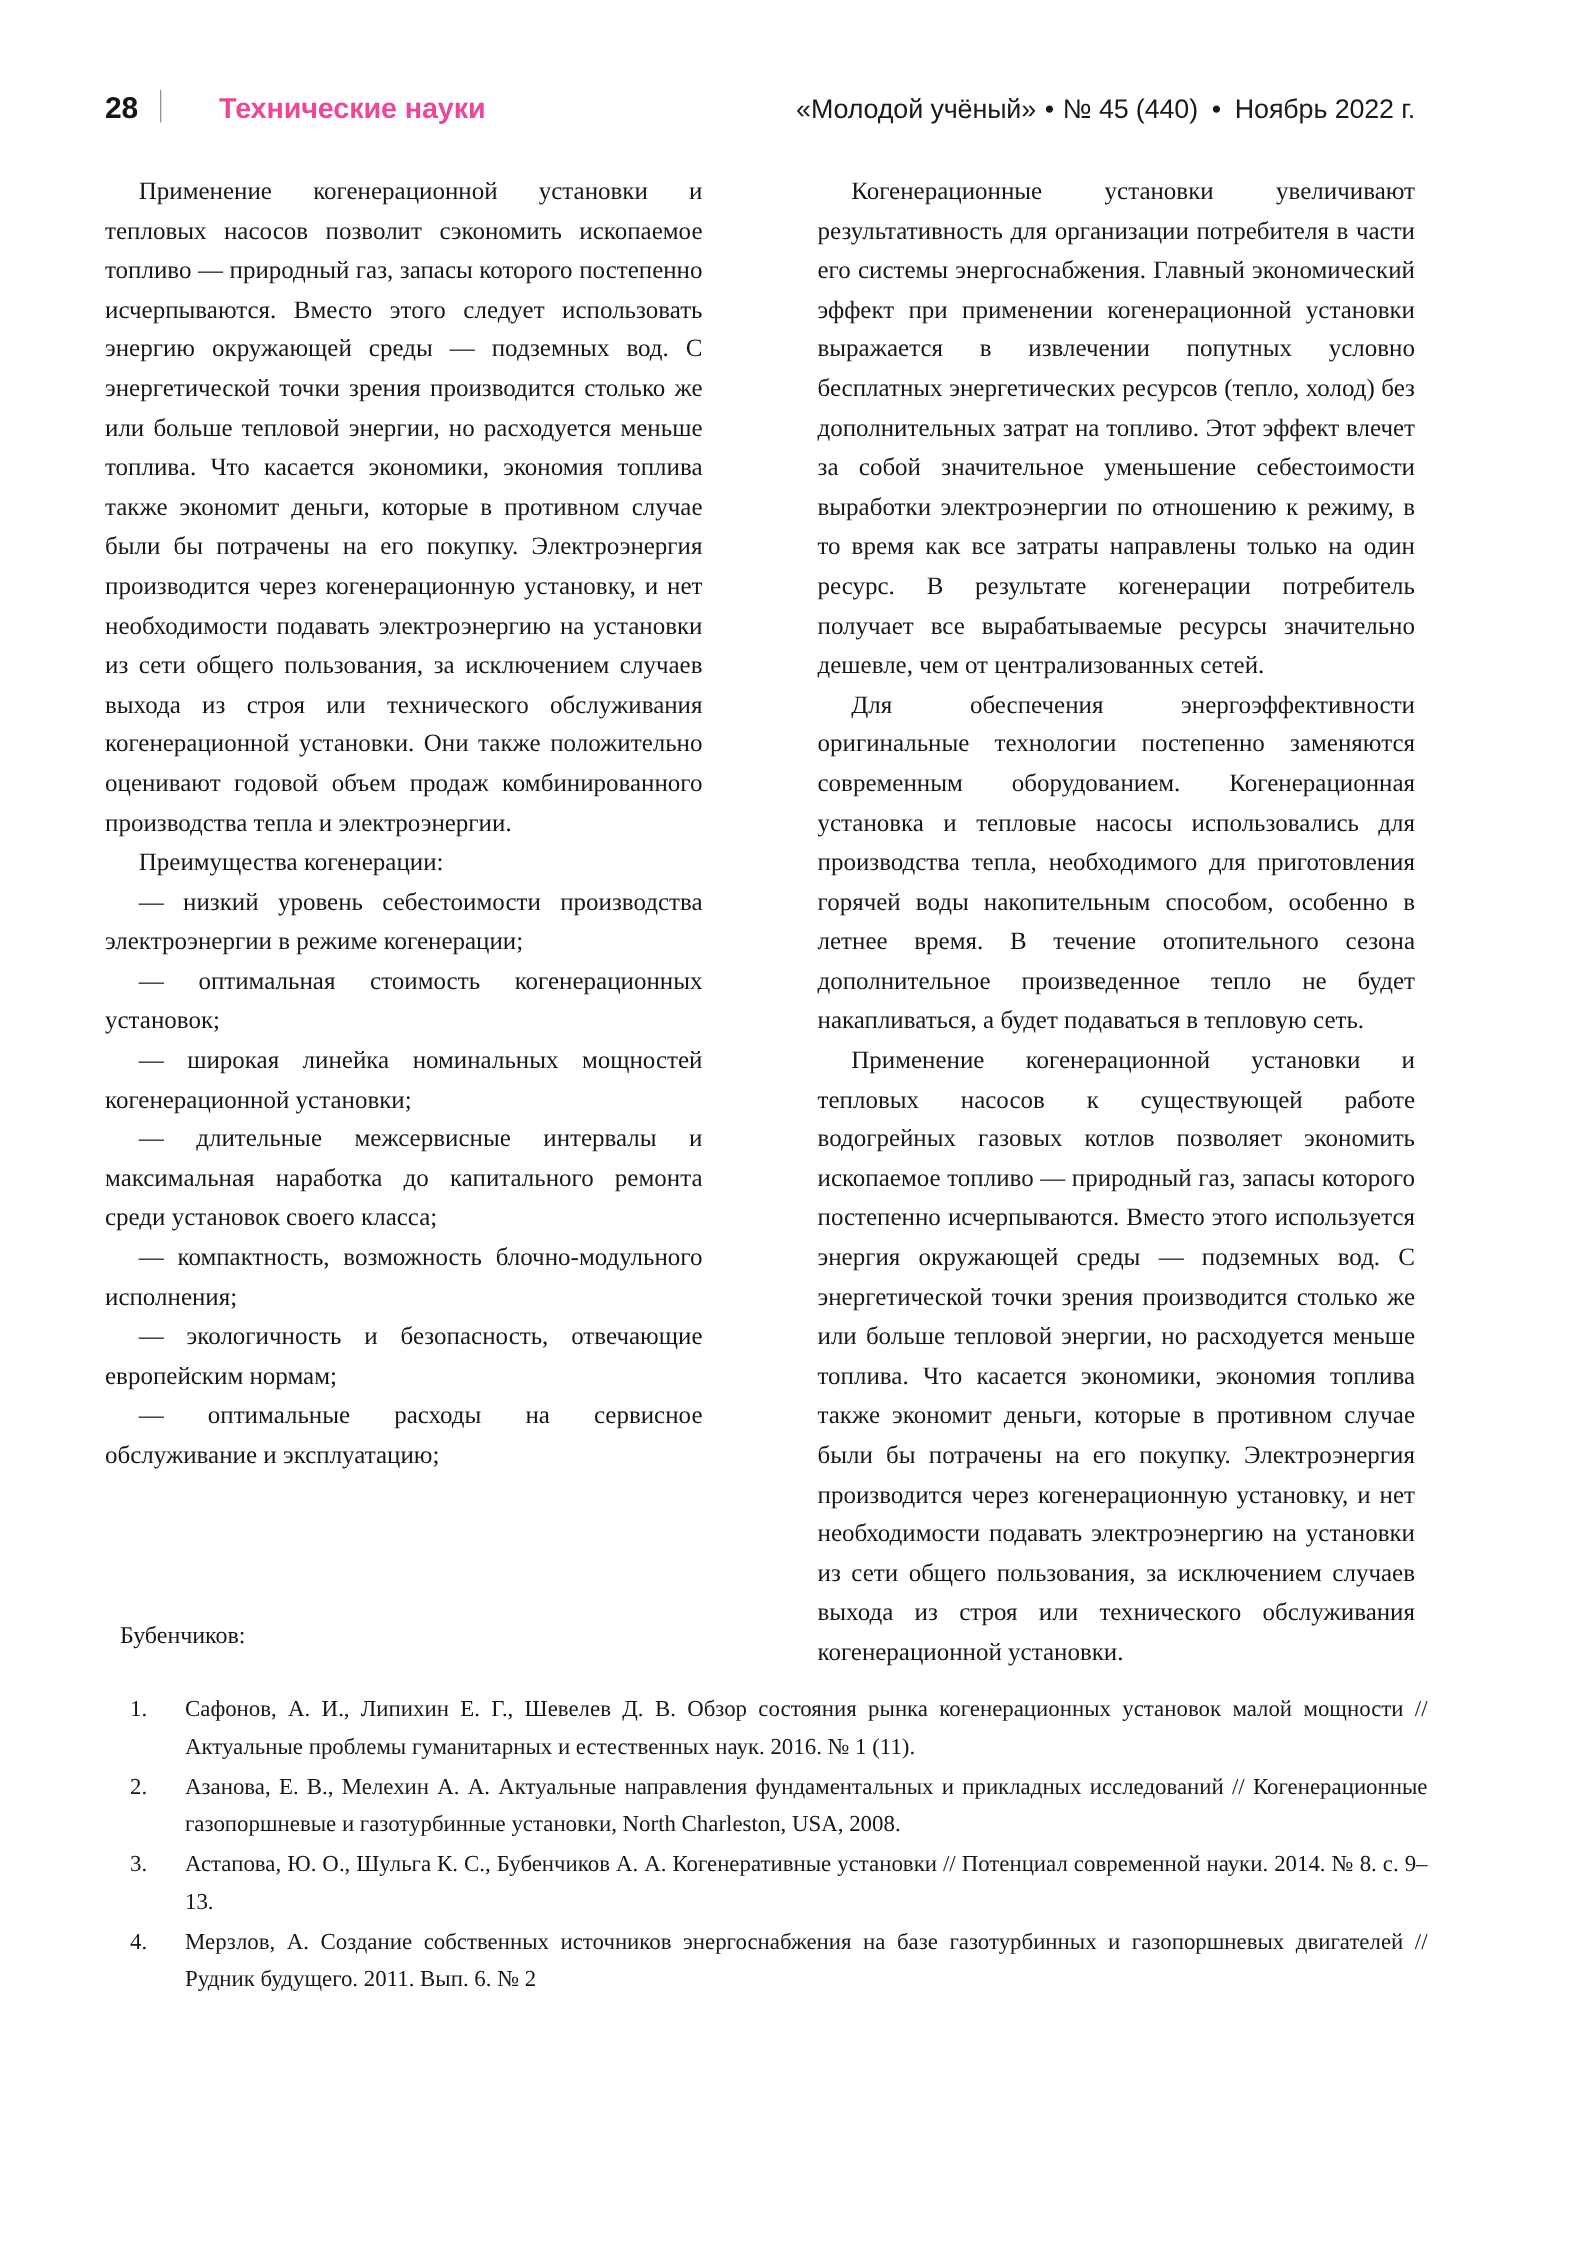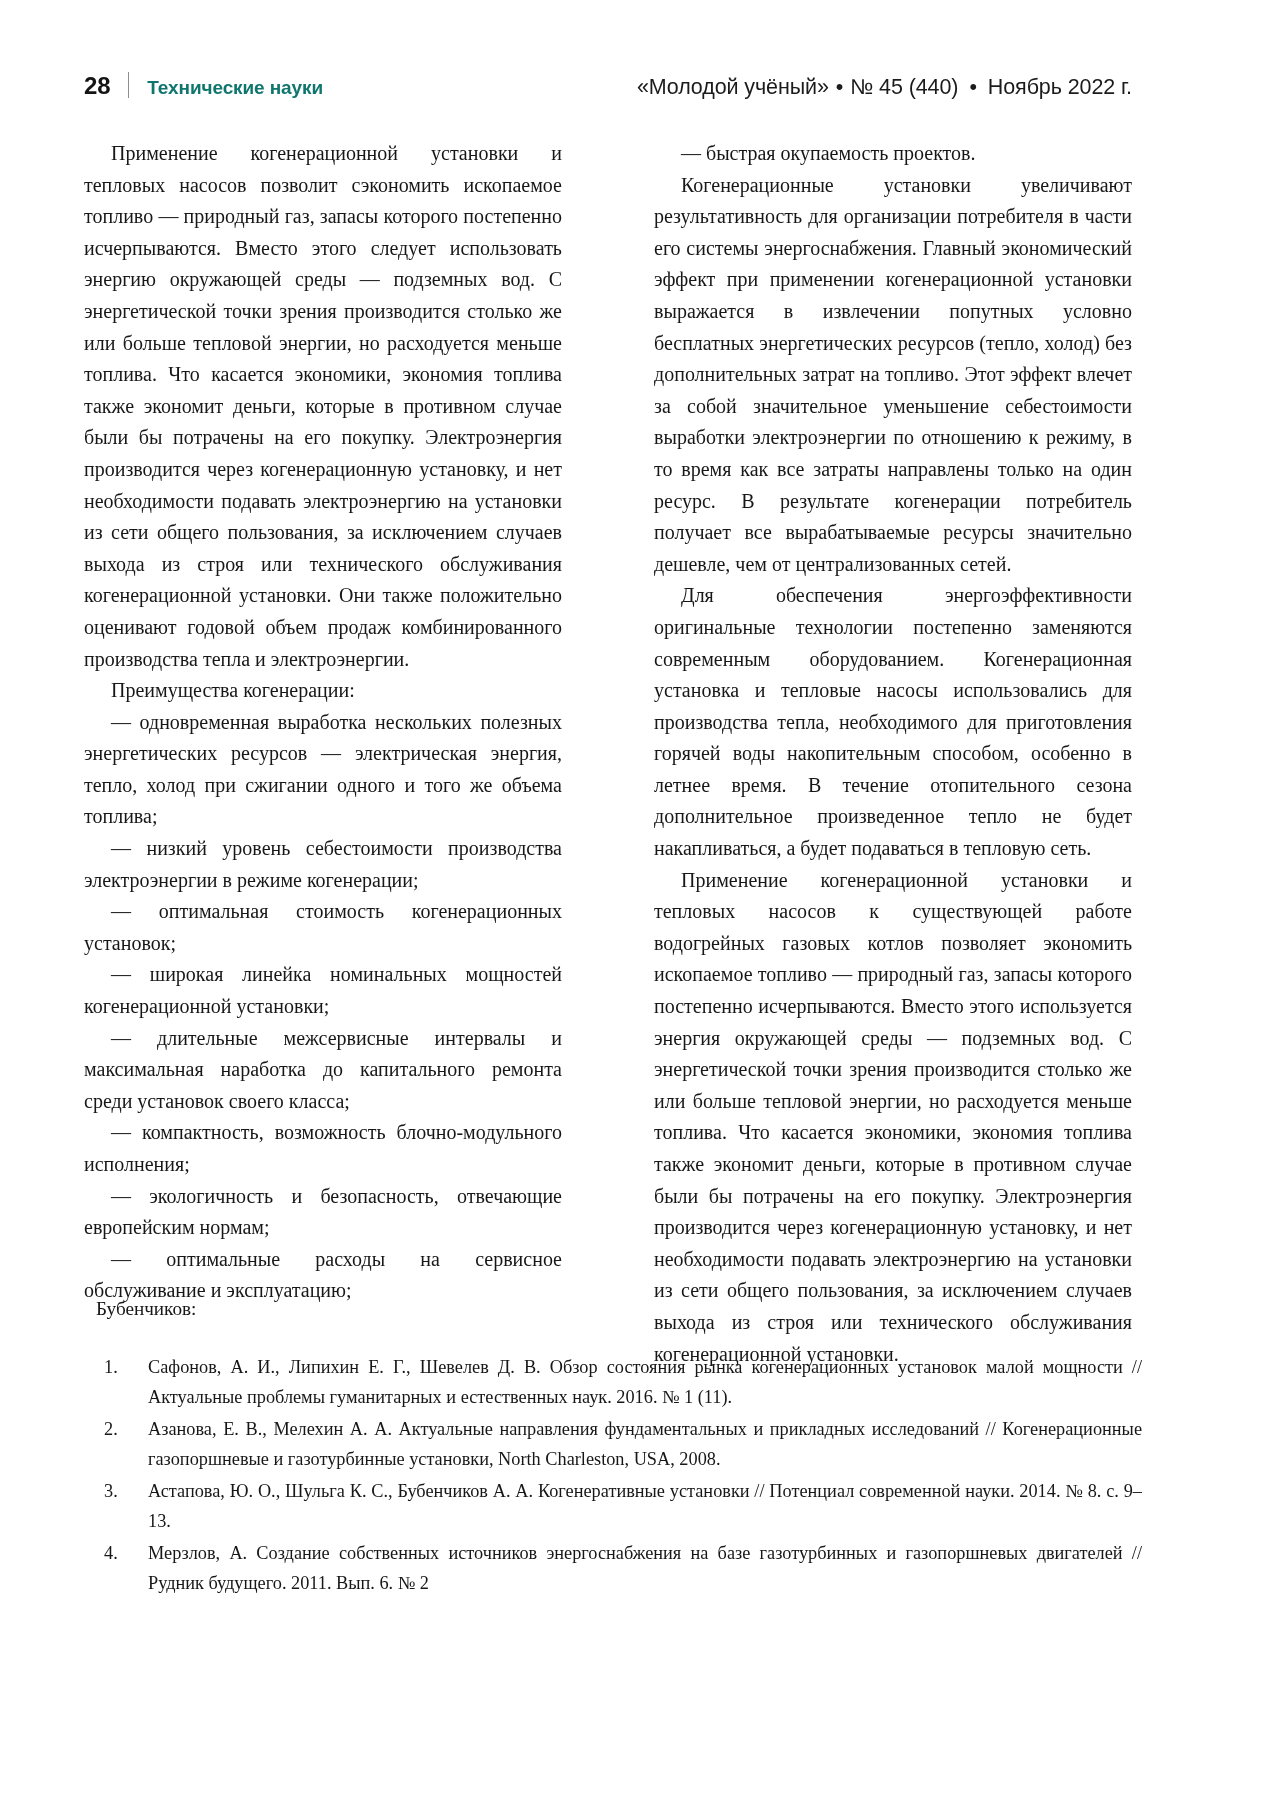--- a/index.html
+++ b/index.html
@@ -48,24 +48,25 @@
   .rule {
     display: inline-block;
     width: 1px;
     height: 26px;
     background: #8e8e8e;
     margin: 0 18px;
     position: relative;
     top: 4px;
   }
   .section-name {
-    font-size: 19px;
+    font-size: 23px;
     font-weight: bold;
-    color: #0f766e;
+    color: #ec4899;
     letter-spacing: -0.1px;
+    margin-left: 28px;
   }
   .runhead-right {
     font-family: "Liberation Sans", "DejaVu Sans", sans-serif;
     font-size: 21.5px;
     color: #1b1b1b;
     letter-spacing: -0.1px;
     white-space: nowrap;
   }
   .runhead-right .sep {
     padding: 0 7px;
@@ -150,32 +151,30 @@
     <div class="runhead-right">
       <span>«Молодой учёный»</span><span class="sep">•</span><span>№ 45 (440)</span><span class="sep-wide">•</span><span>Ноябрь 2022  г.</span>
     </div>
   </div>
 
   <div class="columns">
 
     <div class="col">
       <p class="body">Применение когенерационной установки и тепловых насосов позволит сэкономить ископаемое топливо — природный газ, запасы которого постепенно исчерпываются. Вместо этого следует использовать энергию окружающей среды — подземных вод. С энергетической точки зрения производится столько же или больше тепловой энергии, но расходуется меньше топлива. Что касается экономики, экономия топлива также экономит деньги, которые в противном случае были бы потрачены на его покупку. Электроэнергия производится через когенерационную установку, и нет необходимости подавать электроэнергию на установки из сети общего пользования, за исключением случаев выхода из строя или технического обслуживания когенерационной установки. Они также положительно оценивают годовой объем продаж комбинированного производства тепла и электроэнергии.</p>
       <p class="body">Преимущества когенерации:</p>
-      <p class="body">— одновременная выработка нескольких полезных энергетических ресурсов — электрическая энергия, тепло, холод при сжигании одного и того же объема топлива;</p>
       <p class="body">— низкий уровень себестоимости производства электроэнергии в режиме когенерации;</p>
       <p class="body">— оптимальная стоимость когенерационных установок;</p>
       <p class="body">— широкая линейка номинальных мощностей когенерационной установки;</p>
       <p class="body">— длительные межсервисные интервалы и максимальная наработка до капитального ремонта среди установок своего класса;</p>
       <p class="body">— компактность, возможность блочно-модульного исполнения;</p>
       <p class="body">— экологичность и безопасность, отвечающие европейским нормам;</p>
       <p class="body">— оптимальные расходы на сервисное обслуживание и эксплуатацию;</p>
     </div>
 
     <div class="col">
-      <p class="body">— быстрая окупаемость проектов.</p>
       <p class="body">Когенерационные установки увеличивают результативность для организации потребителя в части его системы энергоснабжения. Главный экономический эффект при применении когенерационной установки выражается в извлечении попутных условно бесплатных энергетических ресурсов (тепло, холод) без дополнительных затрат на топливо. Этот эффект влечет за собой значительное уменьшение себестоимости выработки электроэнергии по отношению к режиму, в то время как все затраты направлены только на один ресурс. В результате когенерации потребитель получает все вырабатываемые ресурсы значительно дешевле, чем от централизованных сетей.</p>
       <p class="body">Для обеспечения энергоэффективности оригинальные технологии постепенно заменяются современным оборудованием. Когенерационная установка и тепловые насосы использовались для производства тепла, необходимого для приготовления горячей воды накопительным способом, особенно в летнее время. В течение отопительного сезона дополнительное произведенное тепло не будет накапливаться, а будет подаваться в тепловую сеть.</p>
       <p class="body">Применение когенерационной установки и тепловых насосов к существующей работе водогрейных газовых котлов позволяет экономить ископаемое топливо — природный газ, запасы которого постепенно исчерпываются. Вместо этого используется энергия окружающей среды — подземных вод. С энергетической точки зрения производится столько же или больше тепловой энергии, но расходуется меньше топлива. Что касается экономики, экономия топлива также экономит деньги, которые в противном случае были бы потрачены на его покупку. Электроэнергия производится через когенерационную установку, и нет необходимости подавать электроэнергию на установки из сети общего пользования, за исключением случаев выхода из строя или технического обслуживания когенерационной установки.</p>
     </div>
 
   </div>
 
   <div class="refs-wrap">
     <p class="refs-title">Бубенчиков:</p>
     <ol class="refs">

